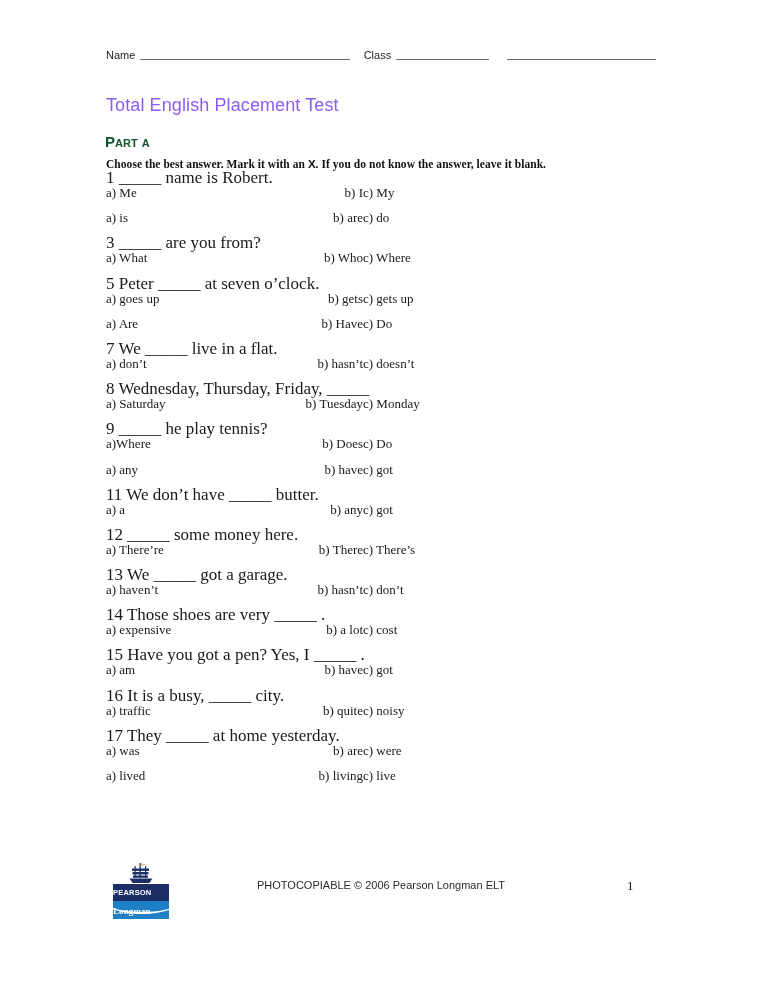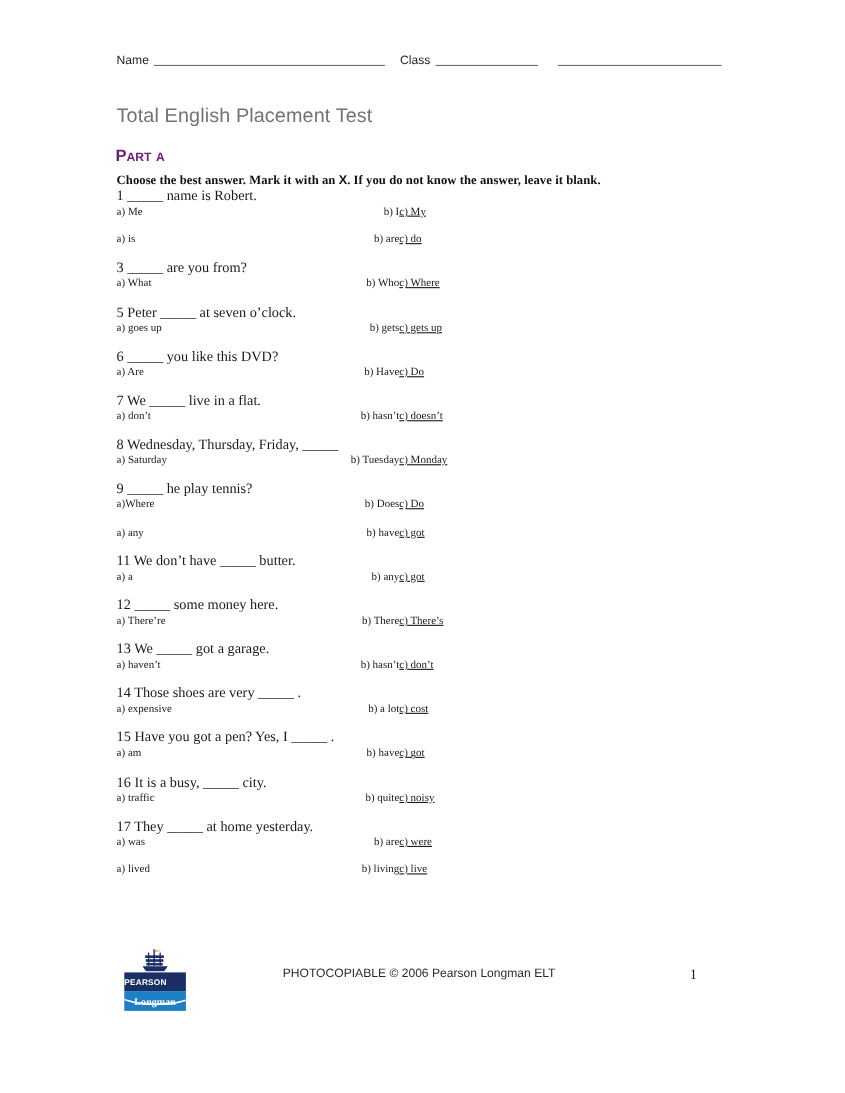--- a/index.html
+++ b/index.html
@@ -53,35 +53,35 @@
   .rule-extra { width: 160px; margin-left: 18px; }
 
   
   .doc-title {
     position: absolute;
     left: 106px;
     top: 83px;
     font-family: "Liberation Sans", "DejaVu Sans", sans-serif;
     font-size: 18px;
     font-weight: 400;
-    color: #737373;
+    color: #8b5cf6;
     letter-spacing: 0.1px;
     white-space: nowrap;
   }
 
   
   .part-heading {
     position: absolute;
     left: 105px;
     top: 121px;
     font-family: "Liberation Sans", "DejaVu Sans", sans-serif;
     font-size: 15px;
     font-variant: small-caps;
     text-transform: lowercase;
-    color: #701a75;
+    color: #14532d;
     white-space: nowrap;
   }
   .part-heading::first-letter { text-transform: uppercase; }
 
   
   .instruction {
     position: absolute;
     left: 106px;
     top: 146px;
     font-family: "Liberation Serif", "DejaVu Serif", serif;
@@ -101,35 +101,35 @@
   .questions {
     position: absolute;
     left: 106px;
     top: 170px;
     width: 560px;
   }
   .q-block {
     margin-bottom: 10.2px;
   }
   .q-stem {
+    font-size: 17px;
+    line-height: 15px;
+    white-space: nowrap;
+    color: #1a1a1a;
+  }
+  .q-options {
+    display: flex;
     font-size: 13px;
     line-height: 15px;
     white-space: nowrap;
     color: #1a1a1a;
   }
-  .q-options {
-    display: flex;
-    font-size: 10px;
-    line-height: 15px;
-    white-space: nowrap;
-    color: #1a1a1a;
-  }
   .opt-a { width: 133px; flex: 0 0 133px; }
   .opt-b { width: 124px; flex: 0 0 124px; text-align: right; }
-  .opt-c { flex: 0 0 auto; text-decoration: underline; }
+  .opt-c { flex: 0 0 auto; }
 
   
   .footer-copy {
     position: absolute;
     left: 257px;
     top: 879px;
     font-family: "Liberation Sans", "DejaVu Sans", sans-serif;
     font-size: 11px;
     color: #2b2b2b;
     white-space: nowrap;
@@ -186,21 +186,20 @@
   }
   .band-longman {
     position: absolute;
     left: 0; top: 17px;
     width: 100%;
     height: 18px;
     background: #1f7fc4;
     overflow: hidden;
     display: flex;
     align-items: flex-end;
-    justify-content: center;
   }
   .band-longman .arc {
     position: absolute;
     left: -8px;
     top: -12px;
     width: 74px;
     height: 20px;
     border-bottom: 2px solid #ffffff;
     border-radius: 50%;
   }
@@ -259,21 +258,20 @@
       </div>
       <div class="q-block">
         <div class="q-stem">5 Peter _____  at seven o’clock.</div>
         <div class="q-options">
           <span class="opt-a">a) goes up</span>
           <span class="opt-b">b) gets</span>
           <span class="opt-c">c) gets up</span>
         </div>
       </div>
       <div class="q-block">
-        <div class="q-stem">6 _____  you like this DVD?</div>
         <div class="q-options">
           <span class="opt-a">a) Are</span>
           <span class="opt-b">b) Have</span>
           <span class="opt-c">c) Do</span>
         </div>
       </div>
       <div class="q-block">
         <div class="q-stem">7 We _____  live in a flat.</div>
         <div class="q-options">
           <span class="opt-a">a) don’t</span>

